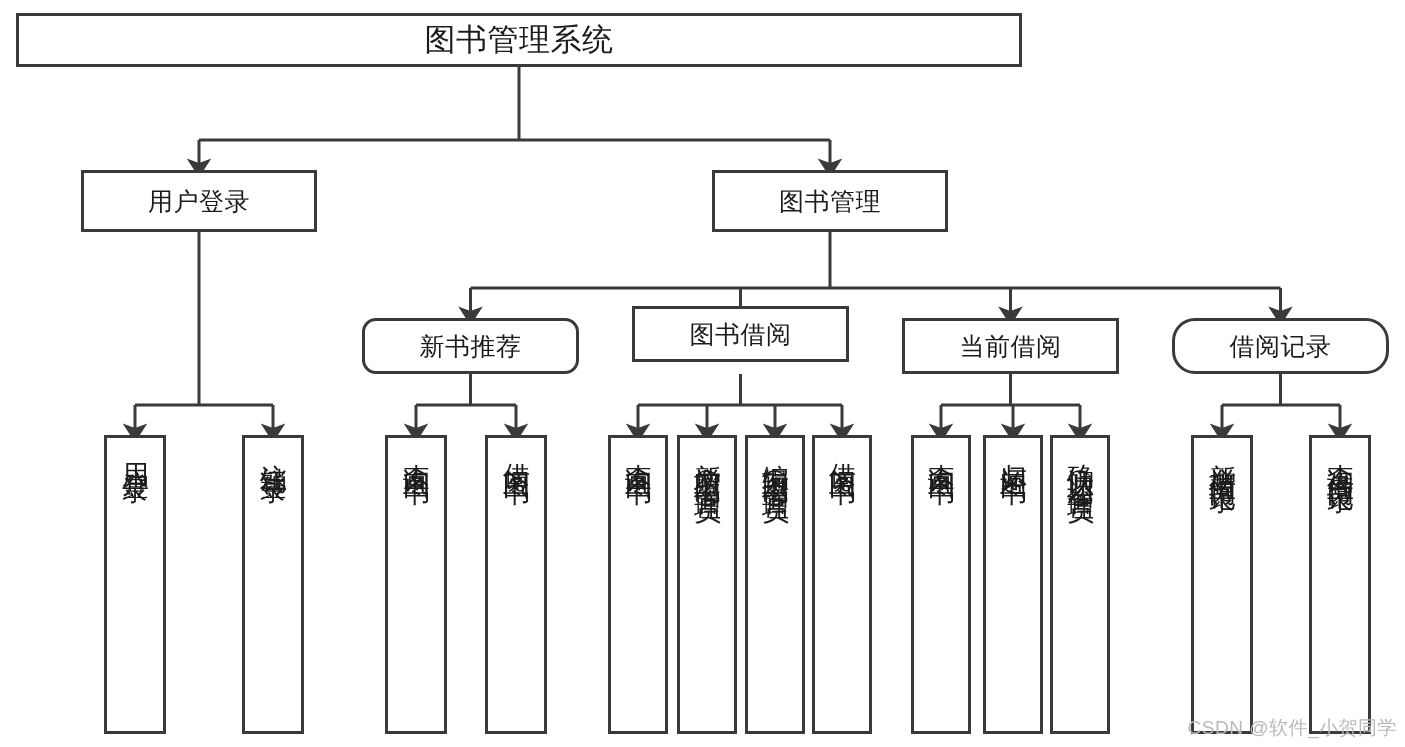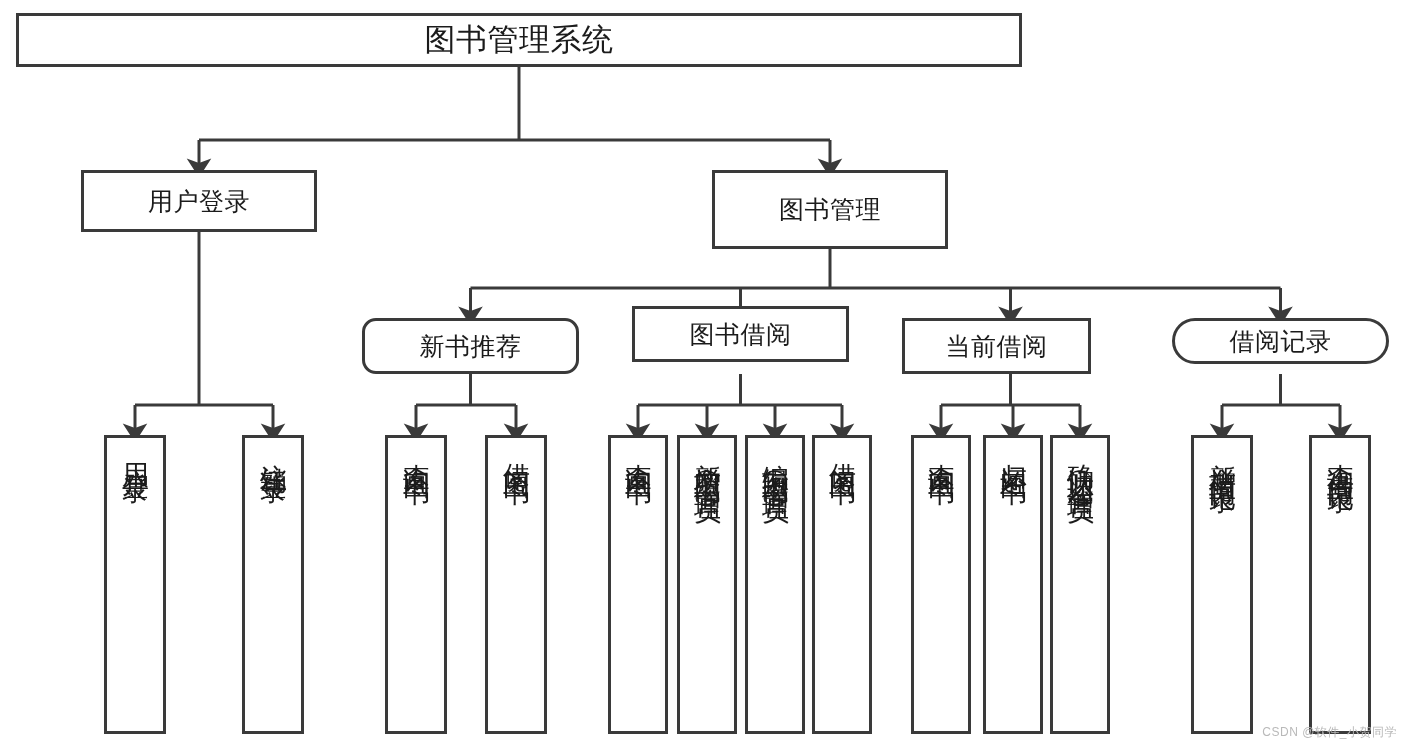--- a/index.html
+++ b/index.html
@@ -59,21 +59,21 @@
     writing-mode: vertical-rl;
     text-orientation: upright;
     font-size: 27px;
     line-height: 1.0;
     letter-spacing: 5px;
   }
   .watermark {
     position: absolute;
     right: 8px;
     bottom: 6px;
-    font-size: 12px;
+    font-size: 19px;
     color: #b9b9b9;
     white-space: nowrap;
     letter-spacing: 0.5px;
   }
 </style>
 </head>
 <body>
 
 <div id="canvas">
 
@@ -120,33 +120,33 @@
       </g>
   </svg>
 
   <div id="node-layer">
       <div class="node horiz root" id="n-root" style="left: 16px; top: 13px; width: 1006px; height: 54px;">
         <span class="lbl">图书管理系统</span>
       </div>
       <div class="node horiz" id="n-user-login" style="left: 81px; top: 170px; width: 236px; height: 62px;">
         <span class="lbl">用户登录</span>
       </div>
-      <div class="node horiz" id="n-book-manage" style="left: 712px; top: 170px; width: 236px; height: 79px;">
+      <div class="node horiz" id="n-book-manage" style="left: 712px; top: 170px; width: 236px; height: 62px;">
         <span class="lbl">图书管理</span>
       </div>
       <div class="node horiz" id="n-new-book-rec" style="left: 362px; top: 318px; width: 217px; height: 56px; border-radius: 14px;">
         <span class="lbl">新书推荐</span>
       </div>
       <div class="node horiz" id="n-book-borrow" style="left: 632px; top: 306px; width: 217px; height: 56px;">
         <span class="lbl">图书借阅</span>
       </div>
-      <div class="node horiz" id="n-current-borrow" style="left: 902px; top: 318px; width: 189px; height: 56px;">
+      <div class="node horiz" id="n-current-borrow" style="left: 902px; top: 318px; width: 217px; height: 56px;">
         <span class="lbl">当前借阅</span>
       </div>
-      <div class="node horiz" id="n-borrow-record" style="left: 1172px; top: 318px; width: 217px; height: 46px; border-radius: 23px;">
+      <div class="node horiz" id="n-borrow-record" style="left: 1172px; top: 318px; width: 217px; height: 56px; border-radius: 23px;">
         <span class="lbl">借阅记录</span>
       </div>
       <div class="node vert" id="n-leaf-user-login" style="left: 104px; top: 435px; width: 62px; height: 299px;">
         <span class="lbl">用户登录</span>
       </div>
       <div class="node vert" id="n-leaf-user-logout" style="left: 242px; top: 435px; width: 62px; height: 299px;">
         <span class="lbl">注销登录</span>
       </div>
       <div class="node vert" id="n-leaf-rec-query" style="left: 385px; top: 435px; width: 62px; height: 299px;">
         <span class="lbl">查询图书</span>

